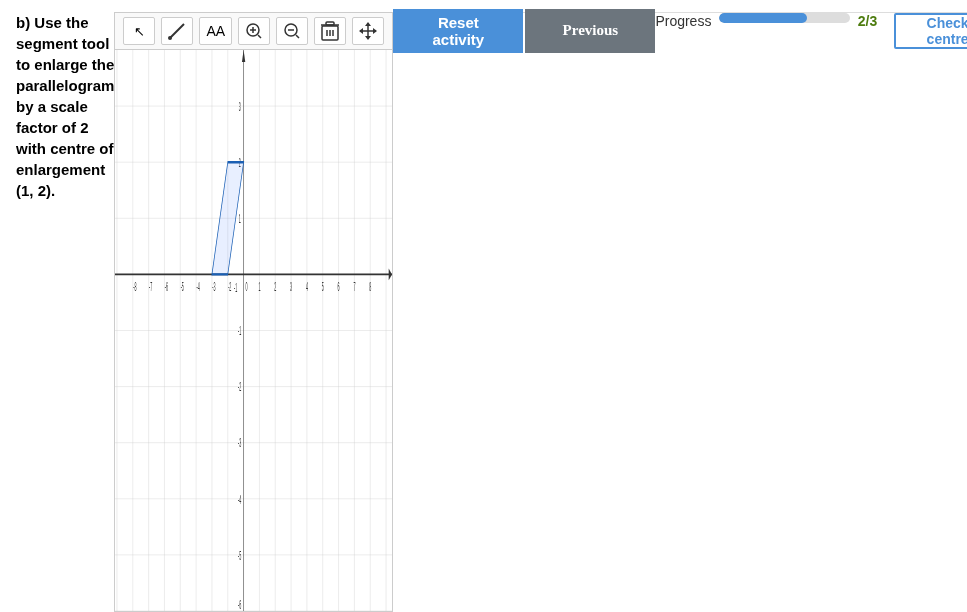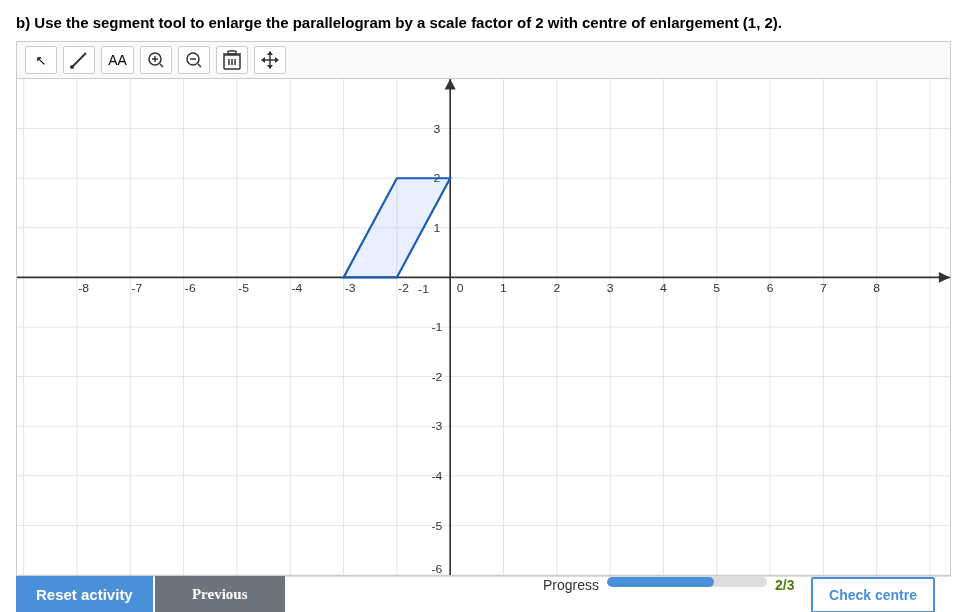--- a/index.html
+++ b/index.html
@@ -9,21 +9,21 @@
       background: #fff;
       font-family: Arial, sans-serif;
       overflow: hidden;
       position: relative;
     }
 
     .page-container {
       width: 967px;
       height: 612px;
       display: flex;
-      flex-direction: column;
+      flex-direction: row;
       padding: 12px 16px 0 16px;
     }
 
     .question-text {
       font-size: 15px;
       font-weight: bold;
       line-height: 1.4;
       margin-bottom: 8px;
       color: #000;
     }

